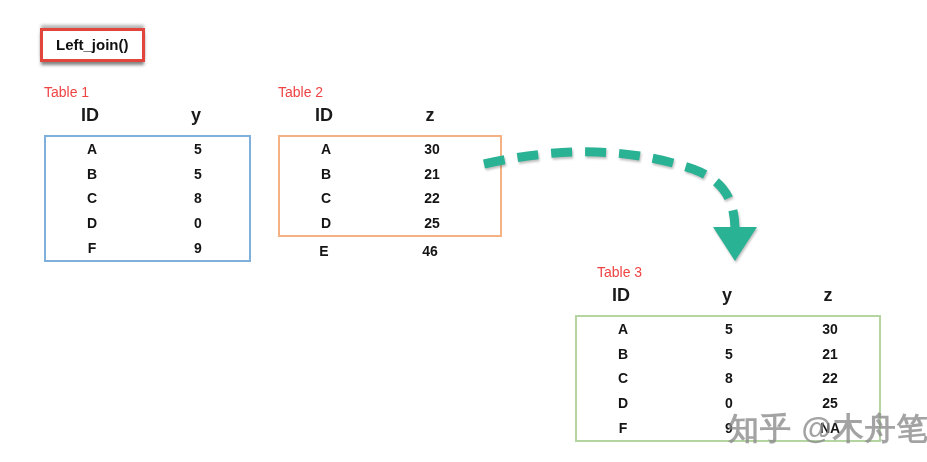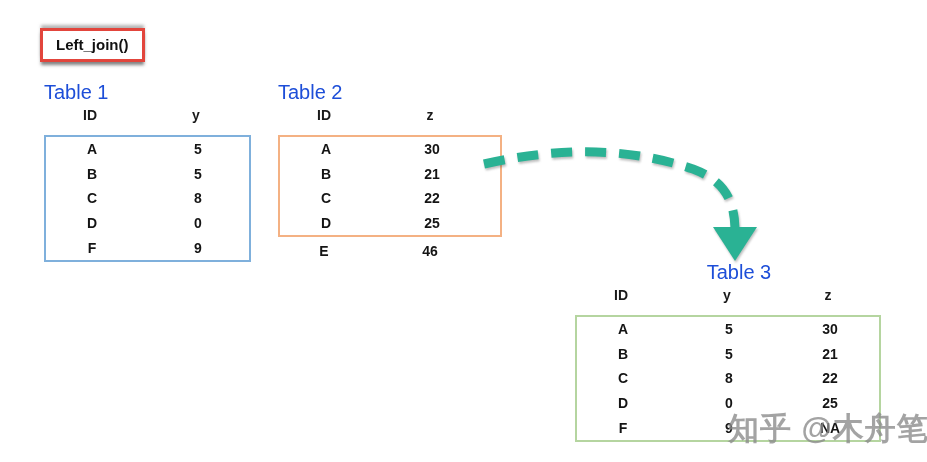--- a/index.html
+++ b/index.html
@@ -13,23 +13,23 @@
     background:#fff;border:3px solid #e2453c;
     padding:5px 13px 6px 13px;
     font-size:15px;font-weight:bold;color:#111;
     box-shadow:0 4px 3px -1px rgba(100,100,100,.8), 0 -4px 3px -1px rgba(120,120,120,.55);
   }
   
   .table-block{position:absolute;}
   .tb1{left:44px;top:82px;width:207px;}
   .tb2{left:271px;top:82px;width:224px;padding-left:7px;}
   .tb3{left:575px;top:262px;width:306px;}
-  .table-title{height:20px;line-height:20px;font-size:20px;color:#1d4ed8;}
-  .tb3 .table-title{margin-left:22px;text-align:center;}
-  .header-row{position:relative;height:26px;margin-bottom:7px;font-weight:bold;font-size:14px;}
+  .table-title{height:20px;line-height:20px;font-size:14px;color:#ef4444;}
+  .tb3 .table-title{margin-left:22px;}
+  .header-row{position:relative;height:26px;margin-bottom:7px;font-weight:bold;font-size:18px;}
   .table-box{border:2px solid #999;box-sizing:border-box;background:transparent;}
   .trow{position:relative;height:24.6px;font-weight:bold;font-size:14px;}
   .cell{
     position:absolute;top:50%;transform:translate(-50%,-50%);
     white-space:nowrap;color:#141414;
   }
   .header-row .cell{color:#1a1a1a;}
   .cell.c0{left:46px;}
   .cell.c1{left:152px;}
   .cell.c2{left:253px;}

